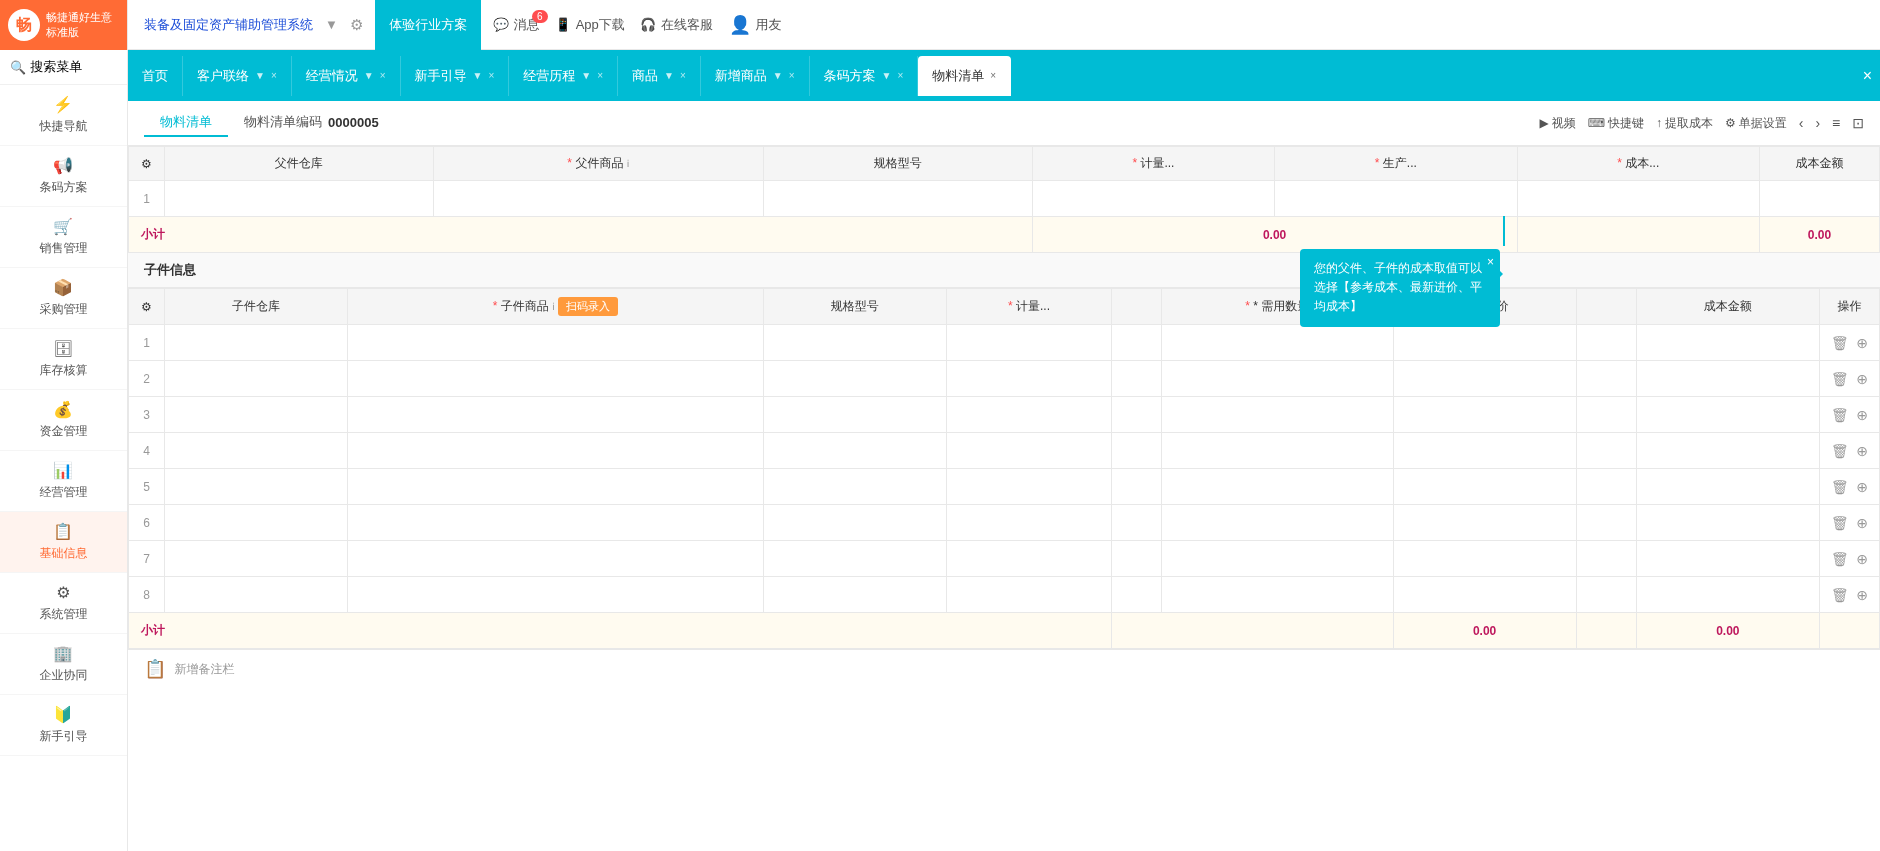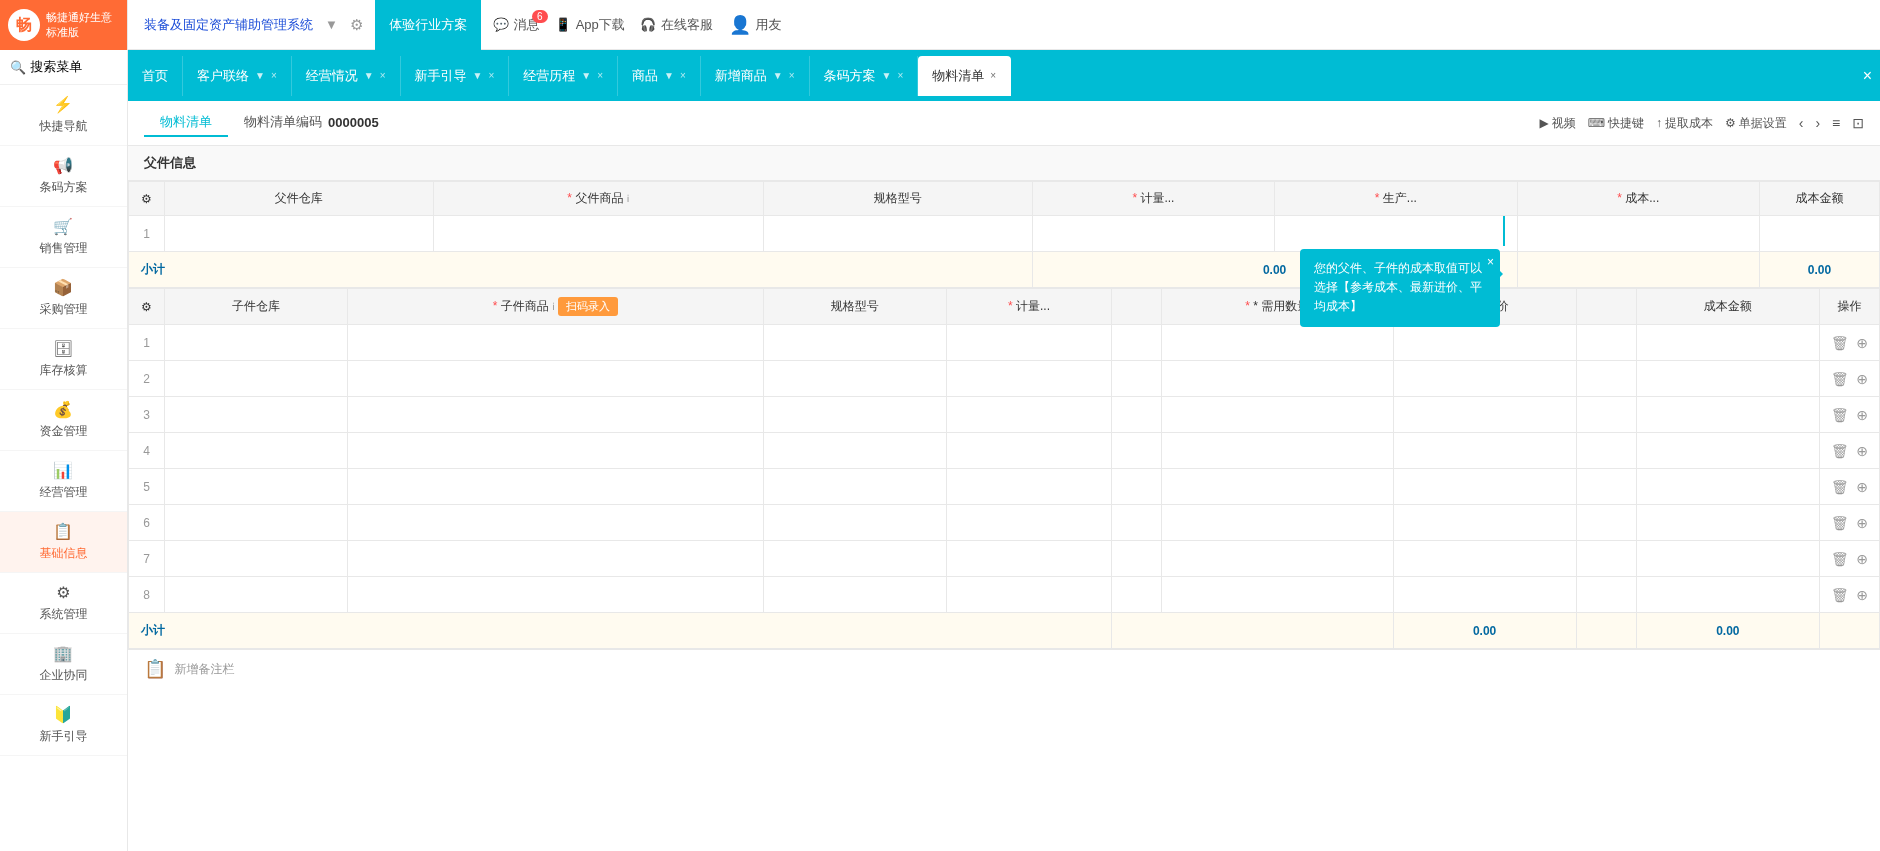--- a/index.html
+++ b/index.html
@@ -212,21 +212,21 @@
     }
     .data-table .row-num {
       color: #999;
       width: 36px;
     }
     .data-table .subtotal-row {
       background: #fffbf0;
     }
     .data-table .subtotal-row td {
       font-weight: bold;
-      color: #0369a1;
+      color: #be185d;
     }
     .scan-btn {
       background: #ff9a3c;
       color: #fff;
       border: none;
       padding: 2px 8px;
       border-radius: 3px;
       font-size: 11px;
       cursor: pointer;
     }
@@ -467,23 +467,20 @@
           <span>⚙</span>
           <span>单据设置</span>
         </span>
         <span style="font-size:14px;">‹</span>
         <span style="font-size:14px;">›</span>
         <span style="font-size:14px;">≡</span>
         <span style="font-size:14px;">⊡</span>
       </div>
     </div>
 
-    <div class="section-header">
-      <span>父件信息</span>
-    </div>
     <table class="data-table">
       <thead>
         <tr>
           <th style="width:36px;">⚙</th>
           <th><span>父件仓库</span></th>
           <th><span style="color:#ff4d4f;">*</span> <span>父件商品</span> <span style="color:#999;font-size:10px;">ℹ</span></th>
           <th><span>规格型号</span></th>
           <th><span style="color:#ff4d4f;">*</span> <span>计量...</span></th>
           <th><span style="color:#ff4d4f;">*</span> <span>生产...</span></th>
           <th><span style="color:#ff4d4f;">*</span> <span>成本...</span></th>
@@ -511,20 +508,23 @@
             <span>0.00</span>
           </td>
           <td></td>
           <td>
             <span>0.00</span>
           </td>
         </tr>
       </tbody>
     </table>
 
+    <div class="section-header">
+      <span>子件信息</span>
+    </div>
     <table class="data-table">
       <thead>
         <tr>
           <th style="width:36px;">⚙</th>
           <th><span>子件仓库</span></th>
           <th>
             <span style="color:#ff4d4f;">*</span> <span>子件商品</span> <span style="color:#999;font-size:10px;">ℹ</span>
             <button class="scan-btn">扫码录入</button>
           </th>
           <th><span>规格型号</span></th>

